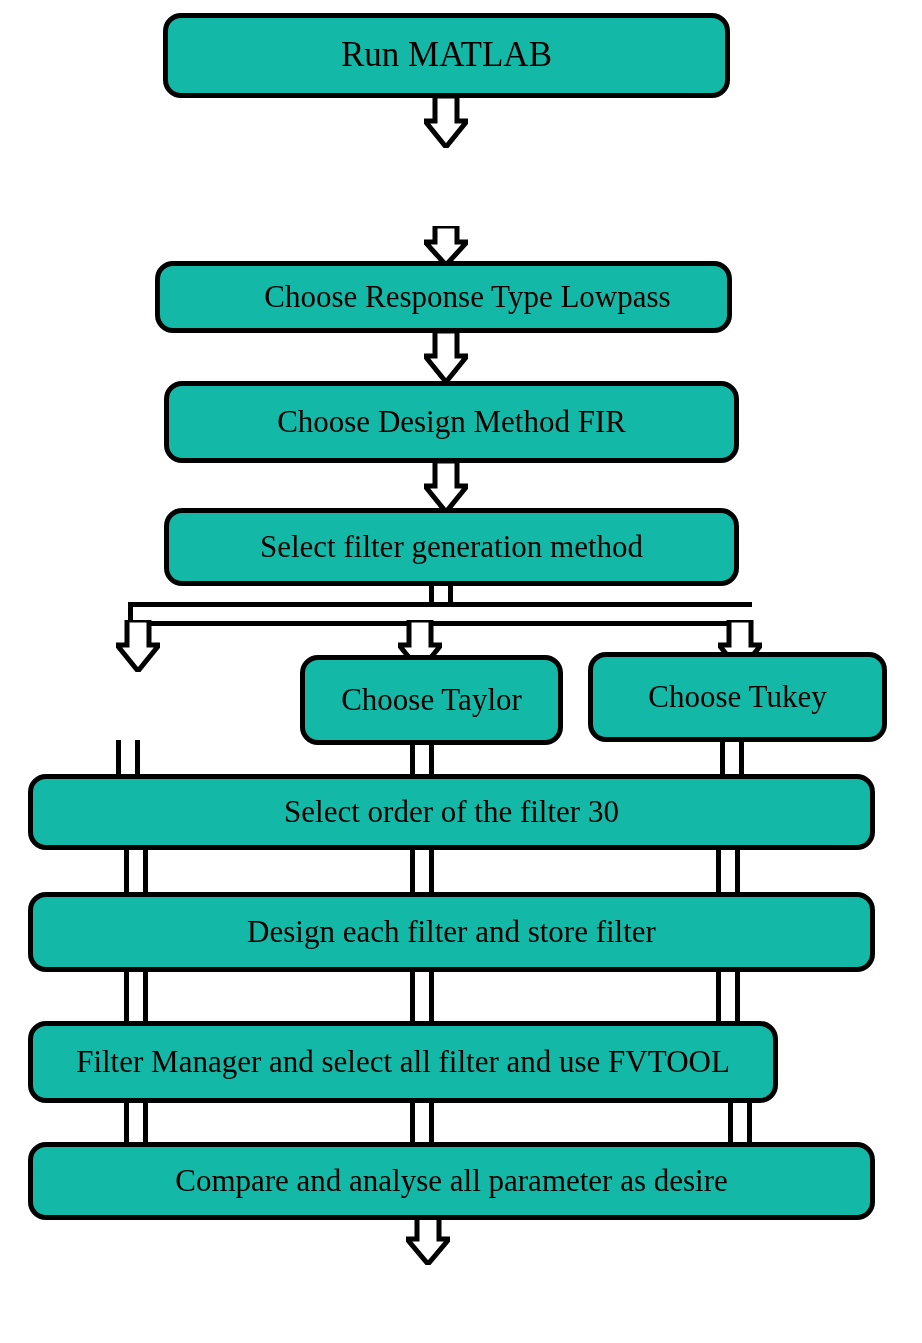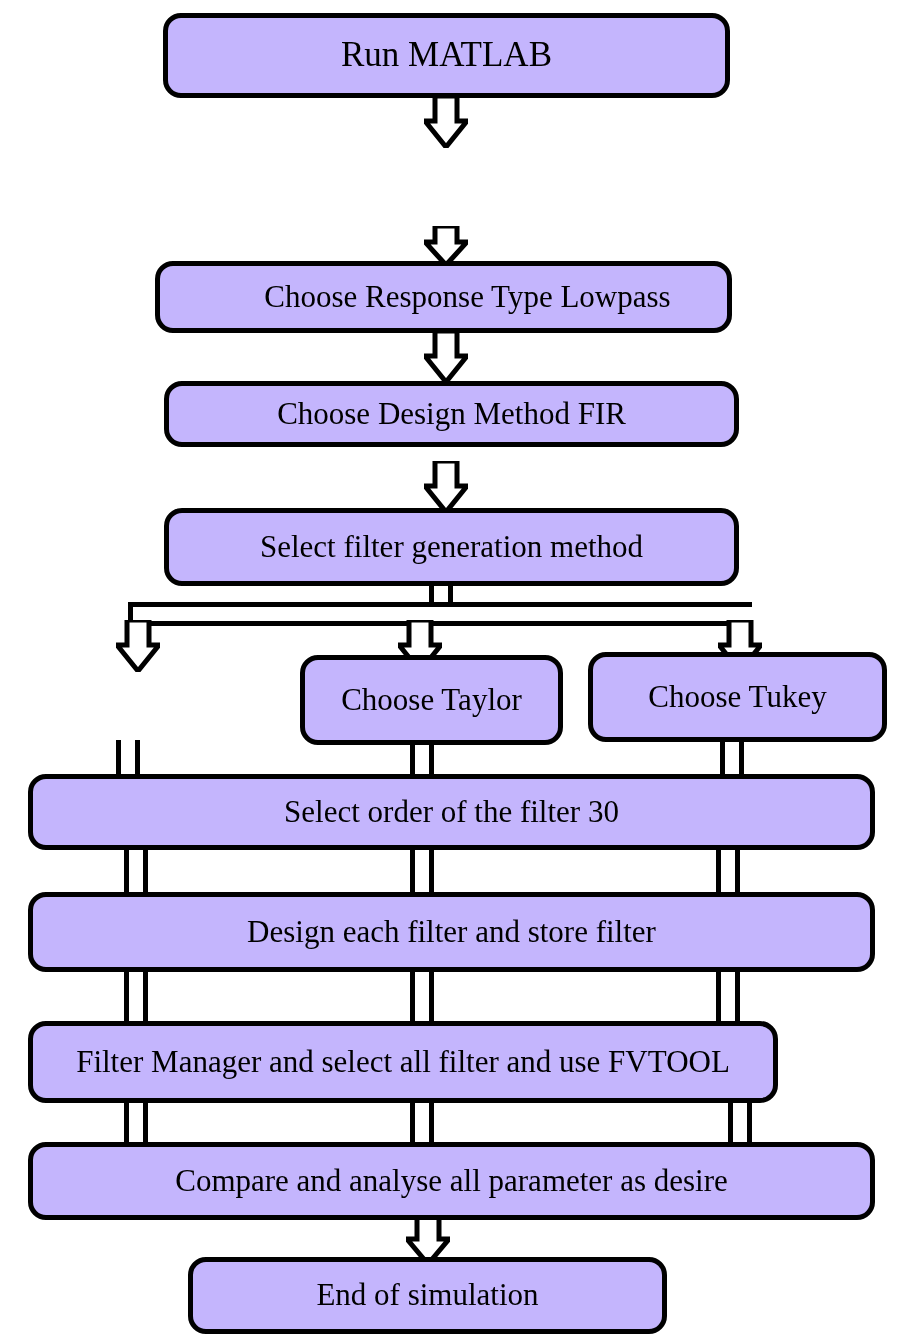--- a/index.html
+++ b/index.html
@@ -16,21 +16,21 @@
     width: 922px;
     height: 1343px;
     background: #ffffff;
     overflow: hidden;
   }
   .node {
     position: absolute;
     box-sizing: border-box;
     border: 5px solid #000000;
     border-radius: 18px;
-    background: #c4b5fd;
+    background: #14b8a6;
     display: flex;
     align-items: center;
     justify-content: center;
     text-align: left;
     line-height: 1.05;
     z-index: 3;
   }
   .node-label {
     display: block;
     padding: 0 10px;
@@ -87,21 +87,21 @@
   <div class="node" style="left:155px; top:261px; width:577px; height:72px; font-size:31px;padding-left:48px;">
     <span class="node-label">Choose Response Type Lowpass</span>
   </div>
 
   <div class="arrow-down" style="left:424px; top:331px; width:44px; height:52px;">
     <svg width="44" height="52" viewBox="0 0 44 52">
       <polygon points="11,0 33,0 33,25 43,25 22,51 1,25 11,25" fill="#ffffff" stroke="#000000" stroke-width="5" stroke-linejoin="miter"></polygon>
     </svg>
   </div>
 
-  <div class="node" style="left:164px; top:381px; width:575px; height:66px; font-size:31px;">
+  <div class="node" style="left:164px; top:381px; width:575px; height:82px; font-size:31px;">
     <span class="node-label">Choose Design Method FIR</span>
   </div>
 
   <div class="arrow-down" style="left:424px; top:461px; width:44px; height:52px;">
     <svg width="44" height="52" viewBox="0 0 44 52">
       <polygon points="11,0 33,0 33,25 43,25 22,51 1,25 11,25" fill="#ffffff" stroke="#000000" stroke-width="5" stroke-linejoin="miter"></polygon>
     </svg>
   </div>
 
   <div class="node" style="left:164px; top:508px; width:575px; height:78px; font-size:31px;">
@@ -170,17 +170,14 @@
   <div class="node" style="left:28px; top:1142px; width:847px; height:78px; font-size:31px;">
     <span class="node-label">Compare and analyse all parameter as desire</span>
   </div>
 
   <div class="arrow-down" style="left:406px; top:1215px; width:44px; height:50px;">
     <svg width="44" height="50" viewBox="0 0 44 50">
       <polygon points="11,0 33,0 33,24 43,24 22,49 1,24 11,24" fill="#ffffff" stroke="#000000" stroke-width="5" stroke-linejoin="miter"></polygon>
     </svg>
   </div>
 
-  <div class="node" style="left:188px; top:1257px; width:479px; height:77px; font-size:31px;">
-    <span class="node-label">End of simulation</span>
-  </div>
 
 </div>
 
 </body></html>

